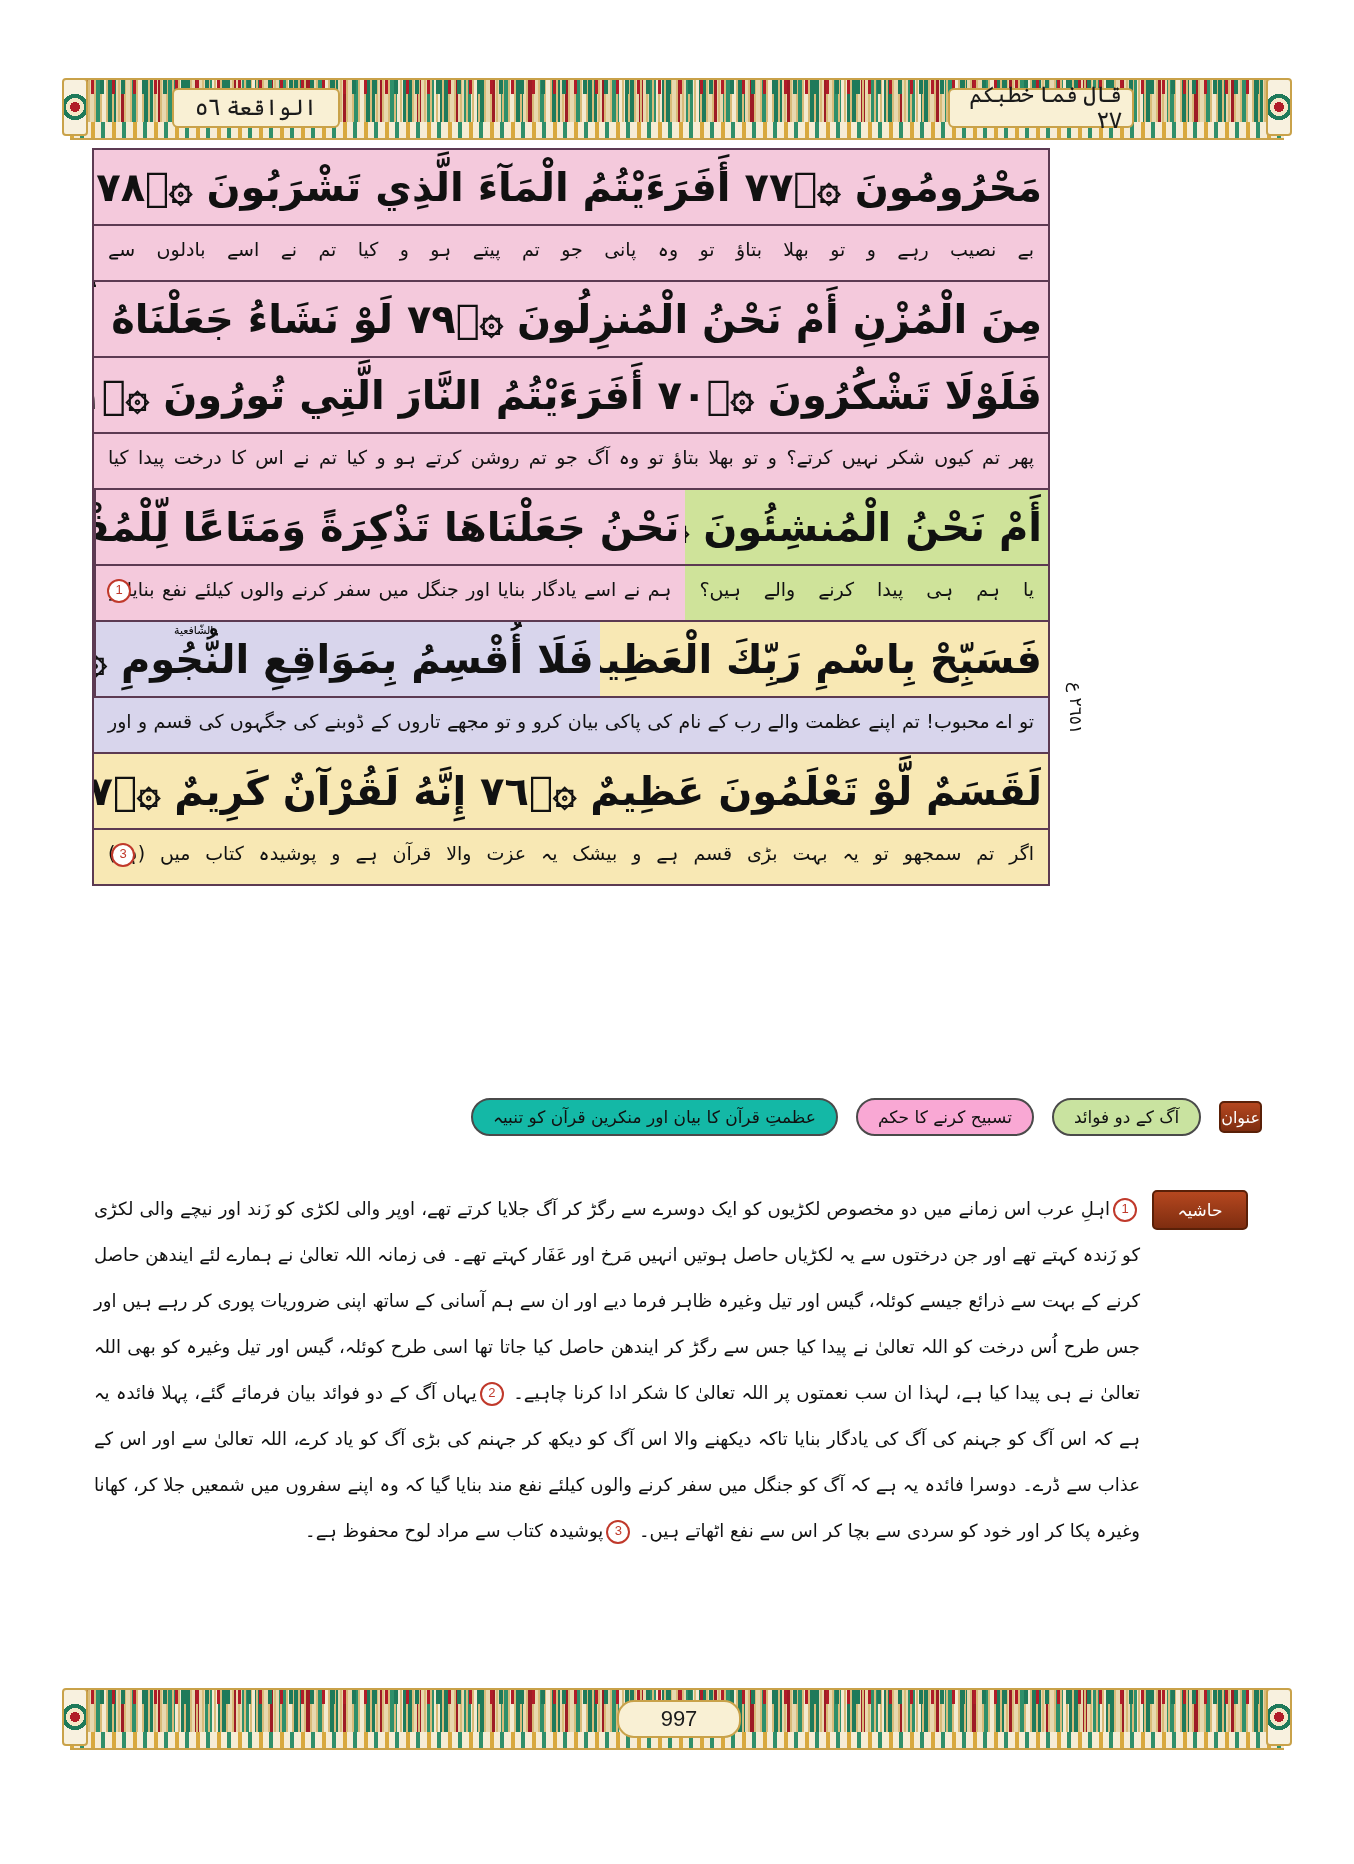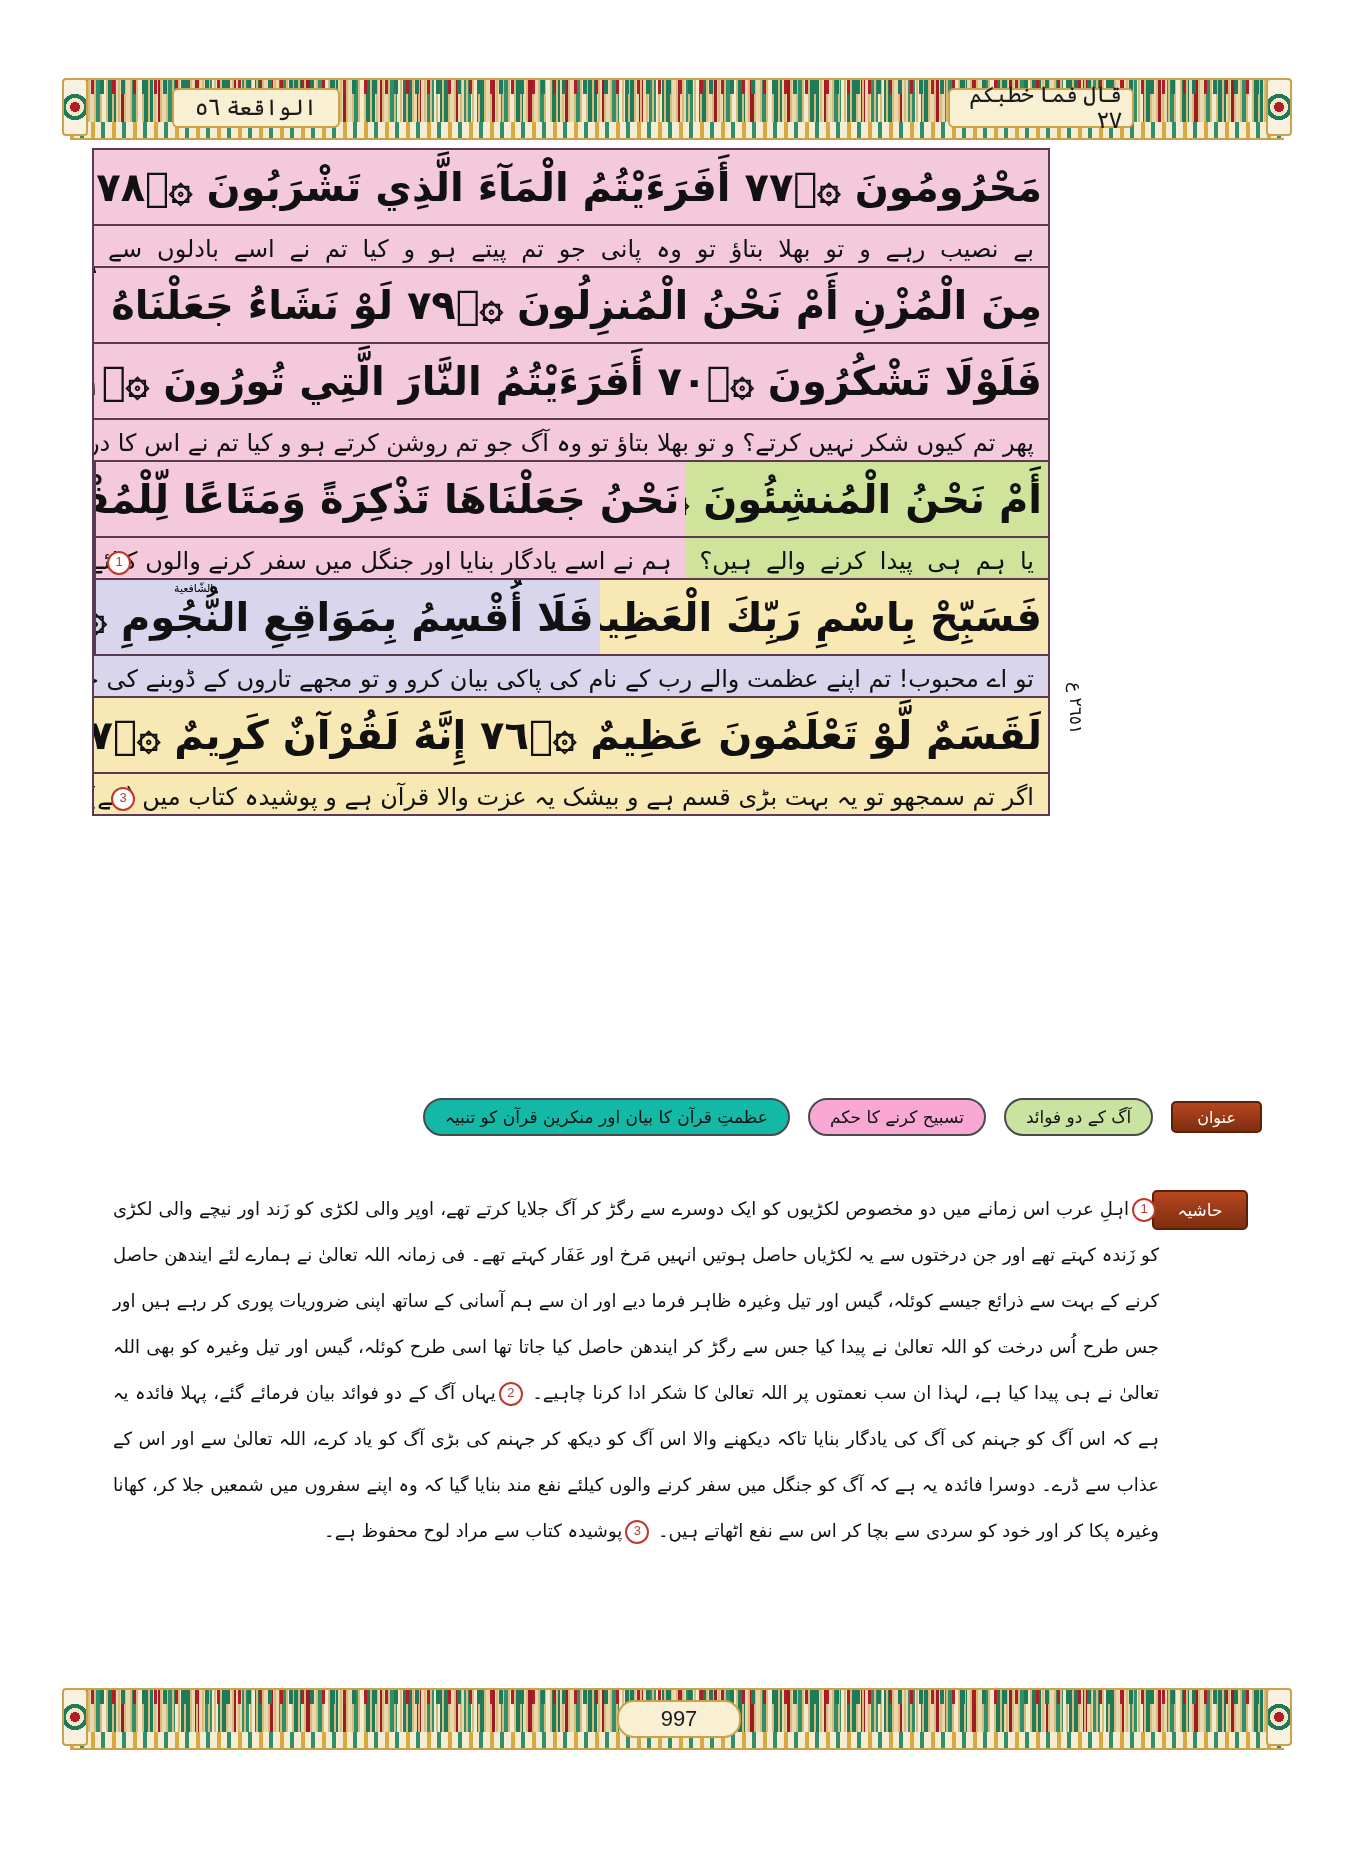--- a/index.html
+++ b/index.html
@@ -102,23 +102,23 @@
     overflow:hidden;
     padding:0 6px;
     box-sizing:border-box;
     font-weight:600;
   }
   .urdu{
     direction:rtl;
     text-align:justify;
     text-align-last:justify;
     font-family:"DejaVu Sans", sans-serif;
-    font-size:24px;
+    font-size:19px;
     line-height:46px;
-    height:40px;
+    height:54px;
     color:#111;
     padding:0 14px;
     box-sizing:border-box;
     white-space:nowrap;
     overflow:hidden;
   }
 
   .bg-pink  {background:#f4c9dc;}
   .bg-green {background:#cfe39a;}
   .bg-lav   {background:#d8d5ec;}
@@ -169,39 +169,39 @@
     display:flex;align-items:center;justify-content:center;
     font-family:"DejaVu Sans", sans-serif;
     font-size:17px;color:#111;
     padding:0 20px;
     box-sizing:border-box;
     white-space:nowrap;
   }
   .pill-unwan{
     background:linear-gradient(180deg,#b5471f,#7e2d10);
     color:#fff;border:2px solid #5a2008;border-radius:5px;
-    font-size:16px;padding:0 24px;height:32px;
+    font-size:16px;padding:0 0;height:32px;
   }
   .pill-green{background:#c9e3a0;}
   .pill-lav{background:#f9a8d4;}
   .pill-cream{background:#14b8a6;}
 
   
   .hashiya-badge{
     position:absolute;left:1152px;top:1190px;
     width:92px;height:36px;
     background:linear-gradient(180deg,#b5471f,#7e2d10);
     border:2px solid #5a2008;
     border-radius:5px;
     display:flex;align-items:center;justify-content:center;
     color:#fff;font-size:17px;
     font-family:"DejaVu Sans", sans-serif;
   }
   .footnotes{
-    position:absolute;left:113px;top:1186px;width:1046px;
+    position:absolute;left:94px;top:1186px;width:1046px;
     direction:rtl;
     text-align:justify;
     font-family:"DejaVu Sans", sans-serif;
     font-size:18px;
     line-height:46px;
     color:#111;
   }
   .footnotes p{margin:0;}
   .fn-first{text-indent:0;}
 

